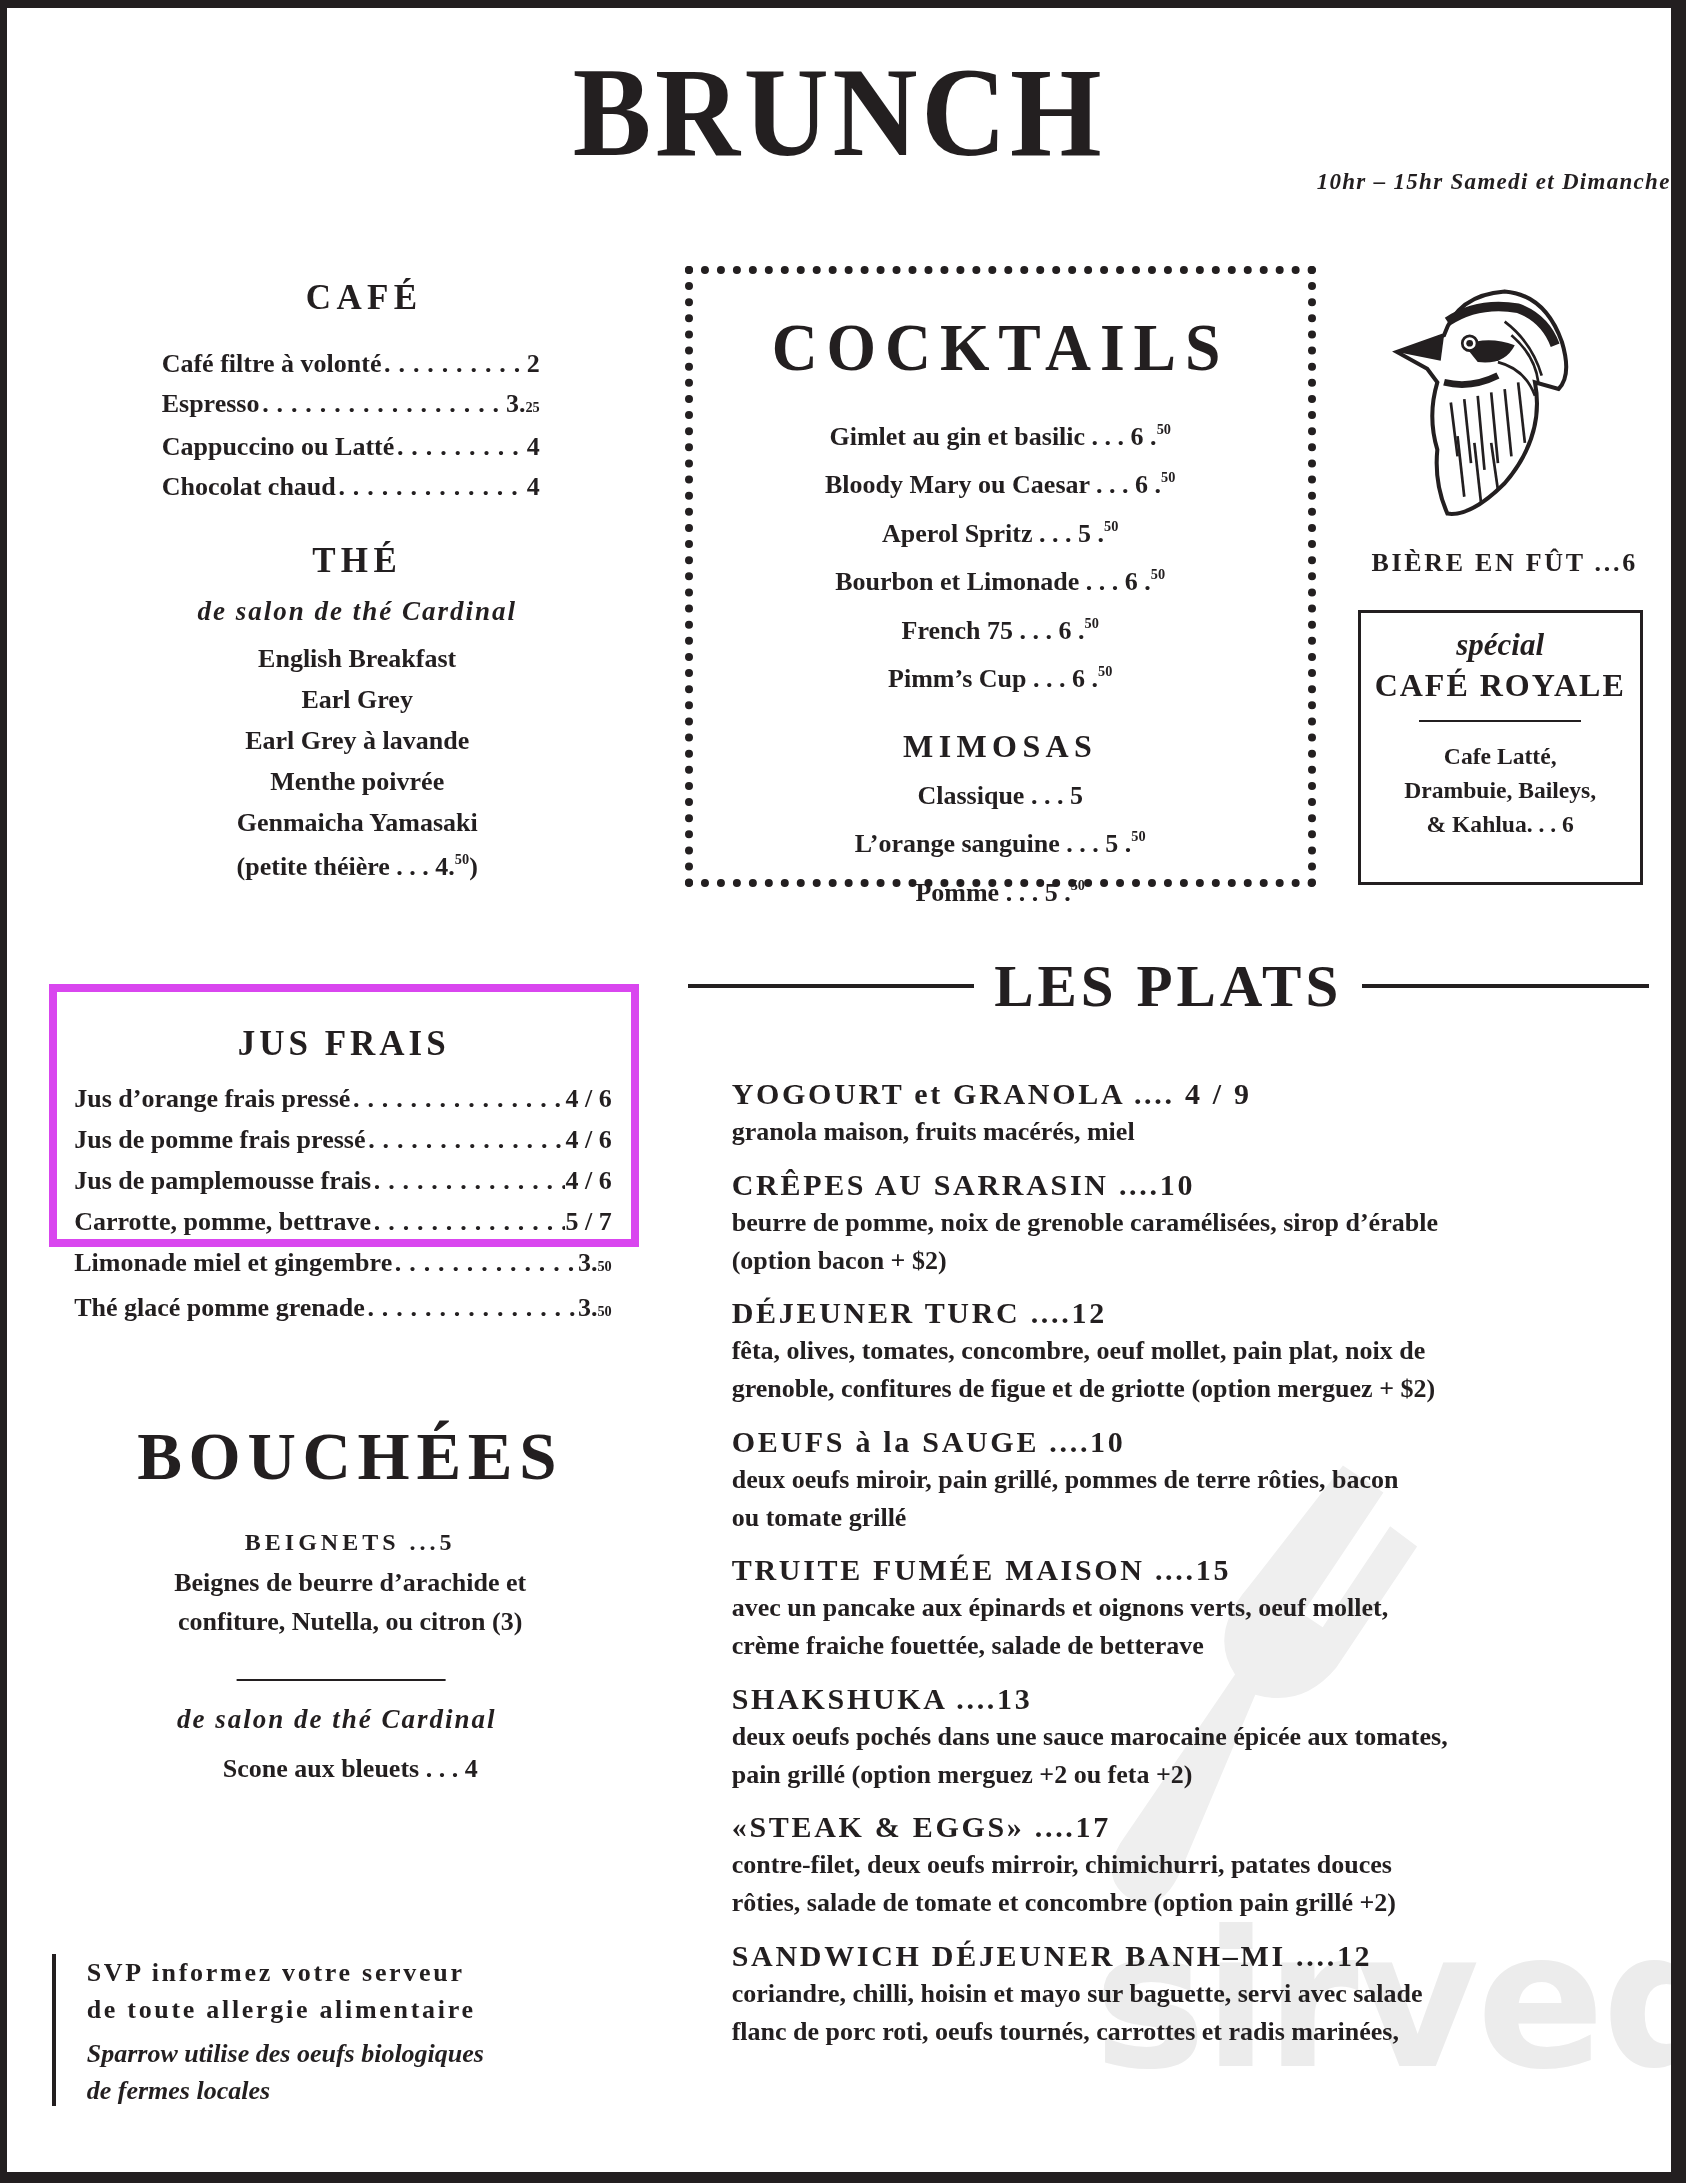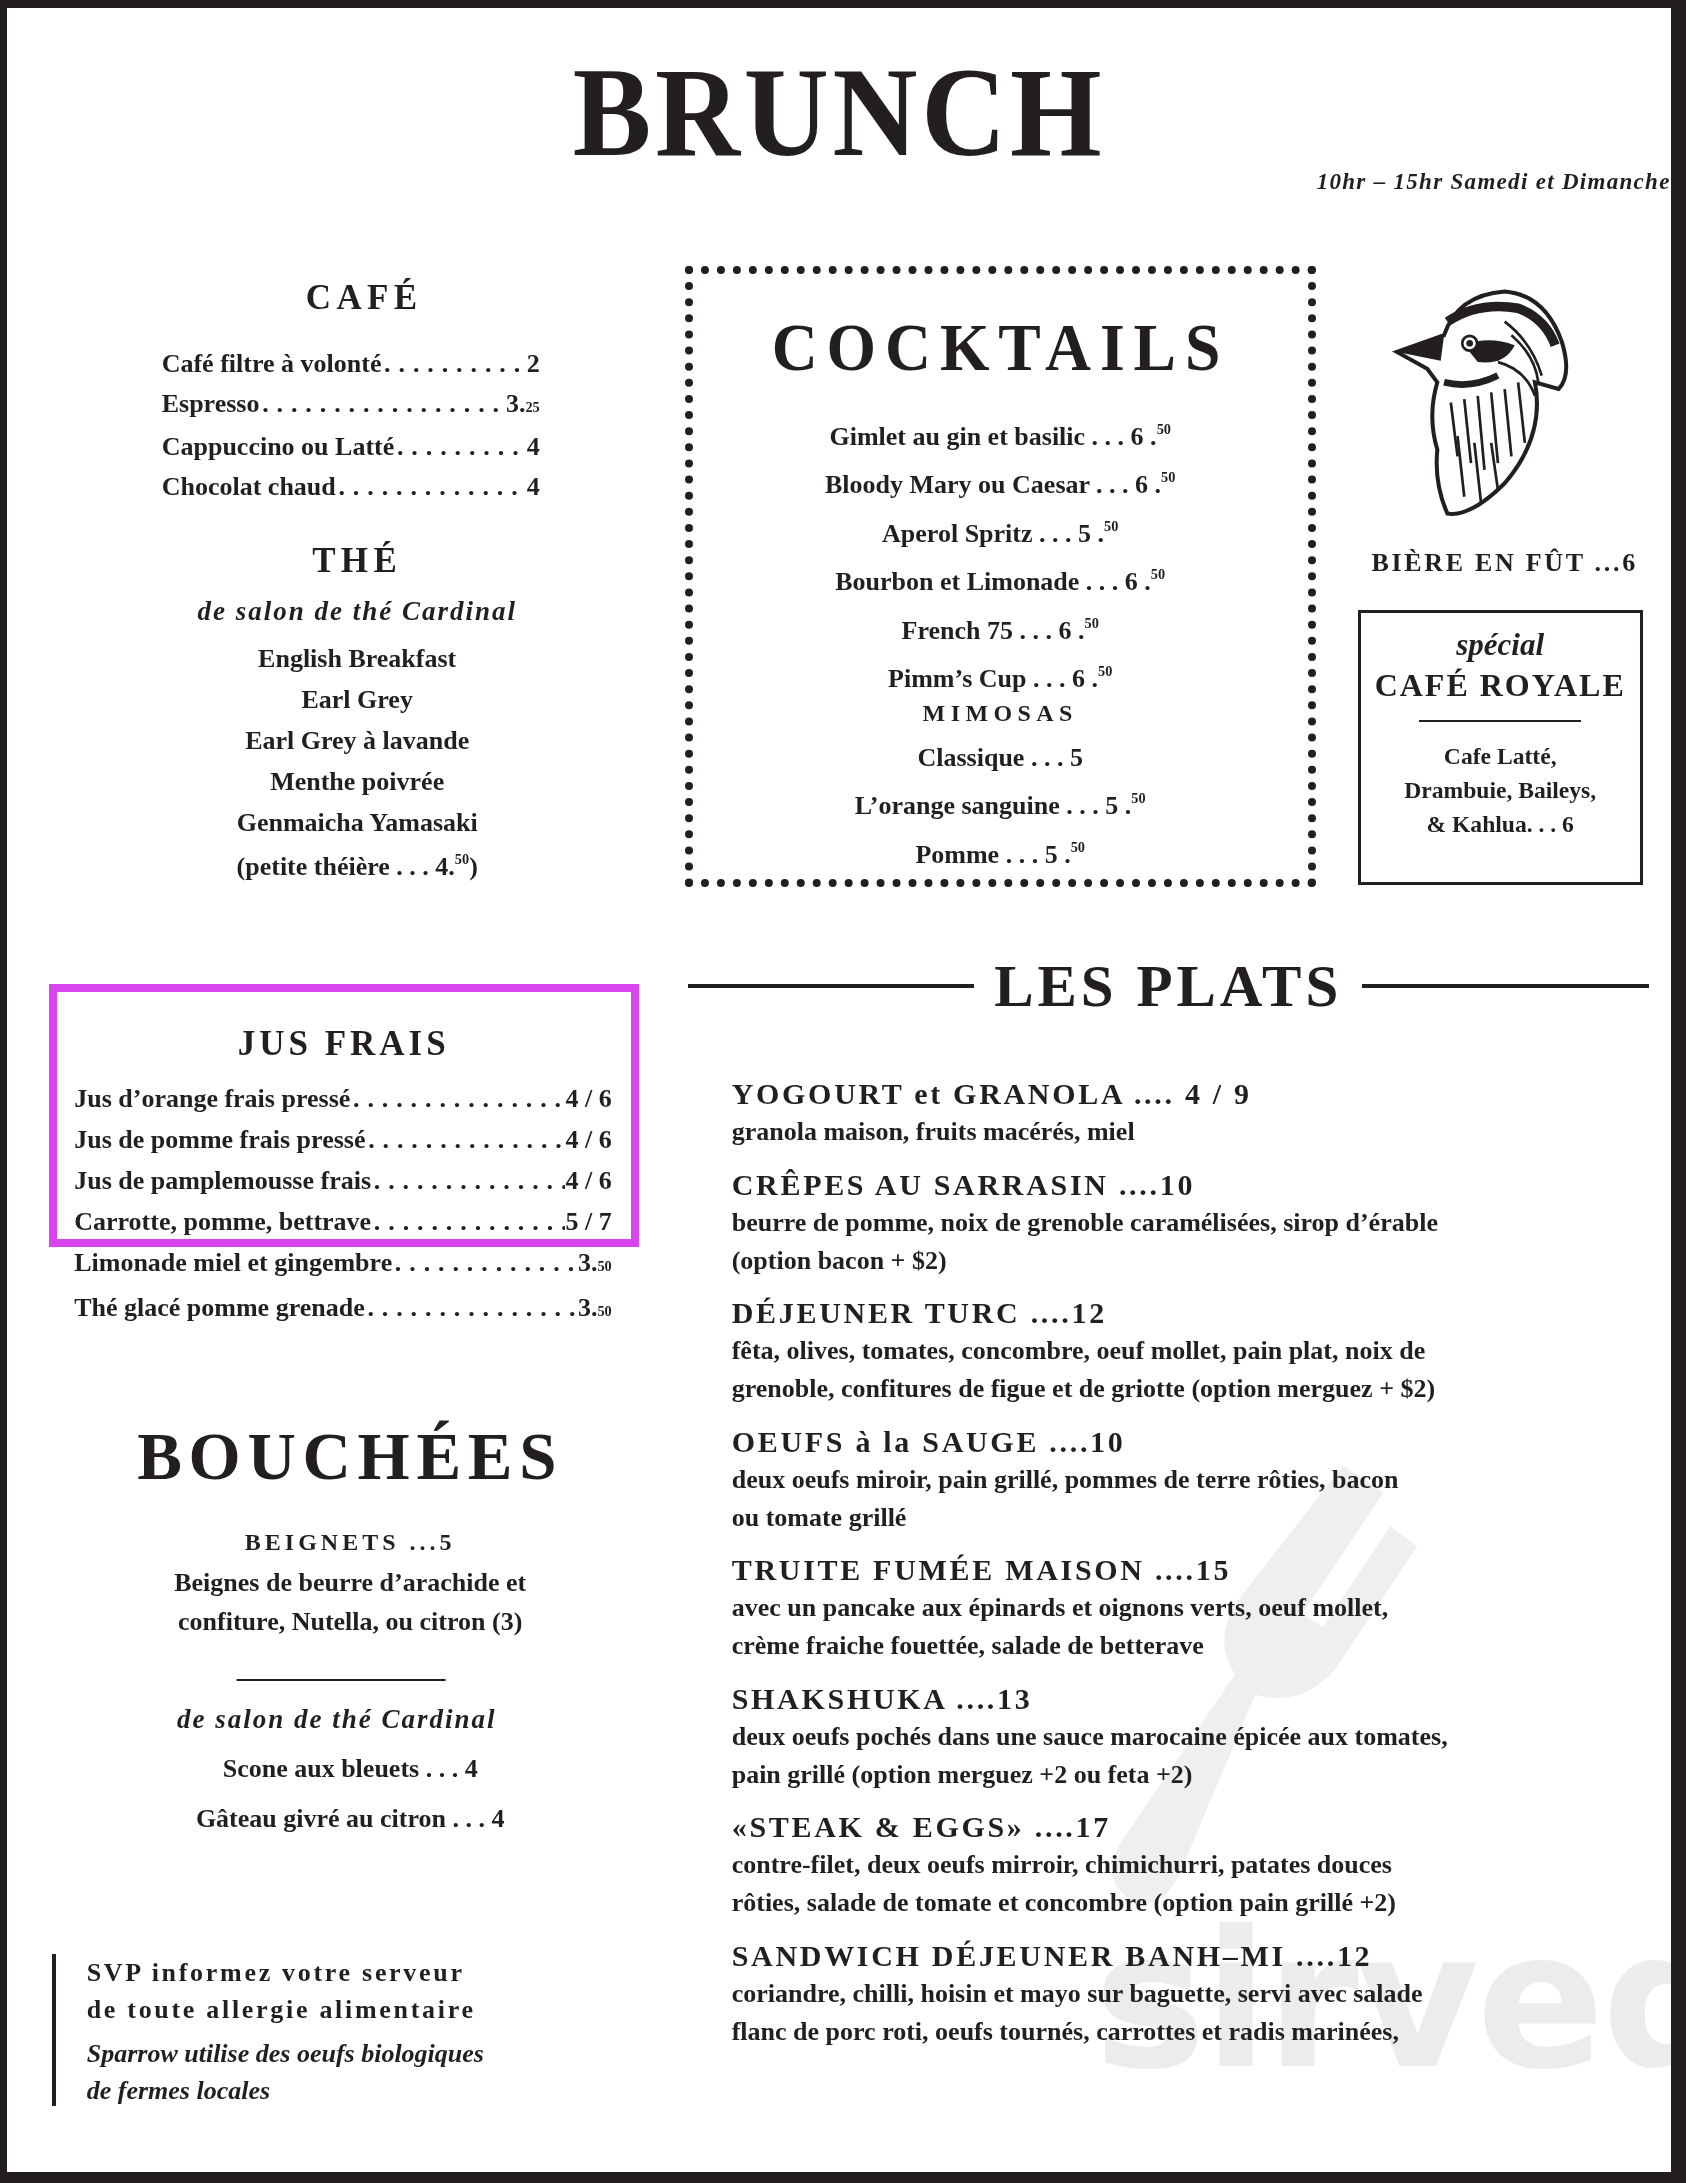--- a/index.html
+++ b/index.html
@@ -41,21 +41,21 @@
   .the .items { margin-top: 10.8px; font-size: 26px; font-weight: bold; line-height: 41px; }
   .the .pot { margin-top: 8px; font-size: 26px; font-weight: bold; }
 
   
   .cocktails {
     left: 678px; top: 258px; width: 631px; height: 621px;
     border: 8px dotted #231f20;
   }
   .cocktails h1 { font-size: 67px; font-weight: bold; letter-spacing: 9.4px; text-align: center; margin-top: 35px; transform: scaleX(0.95); }
   .cocktails .items { margin-top: 23px; font-size: 26px; font-weight: bold; line-height: 41px; text-align: center; }
-  .cocktails h3 { font-size: 24px; letter-spacing: 5.4px; text-align: center; }
+  .cocktails h3 { font-size: 32px; letter-spacing: 5.4px; text-align: center; margin-top: 28px; }
   .cocktails .mimosas { margin-top: 10.8px; font-size: 26px; font-weight: bold; line-height: 41px; text-align: center; }
 
   
   .bird { left: 1363px; top: 273px; width: 202px; height: 243px; }
   .biere { left: 1343px; width: 310px; top: 540px; text-align: center; font-size: 26px; font-weight: bold; letter-spacing: 2.7px; }
   .royale {
     left: 1351px; top: 602px; width: 285px; height: 275px;
     border: 3.4px solid #231f20; text-align: center;
   }
   .royale .sp { font-size: 31px; font-style: italic; margin-top: 13.5px; font-weight: bold; }
@@ -253,21 +253,20 @@
     <h1>BOUCHÉES</h1>
     <div class="beig">BEIGNETS ...5</div>
     <div class="desc">
       <div>Beignes de beurre d’arachide et</div>
       <div>confiture, Nutella, ou citron (3)</div>
     </div>
     <div class="rule"></div>
     <div class="sub">de salon de thé Cardinal</div>
     <div class="items">
       <div>Scone aux bleuets . . . 4</div>
-      <div>Gâteau givré au citron . . . 4</div>
     </div>
   </div>
 
   <div class="abs note">
     <div class="a">
       <div>SVP informez votre serveur</div>
       <div>de toute allergie alimentaire</div>
     </div>
     <div class="b">
       <div>Sparrow utilise des oeufs biologiques</div>

